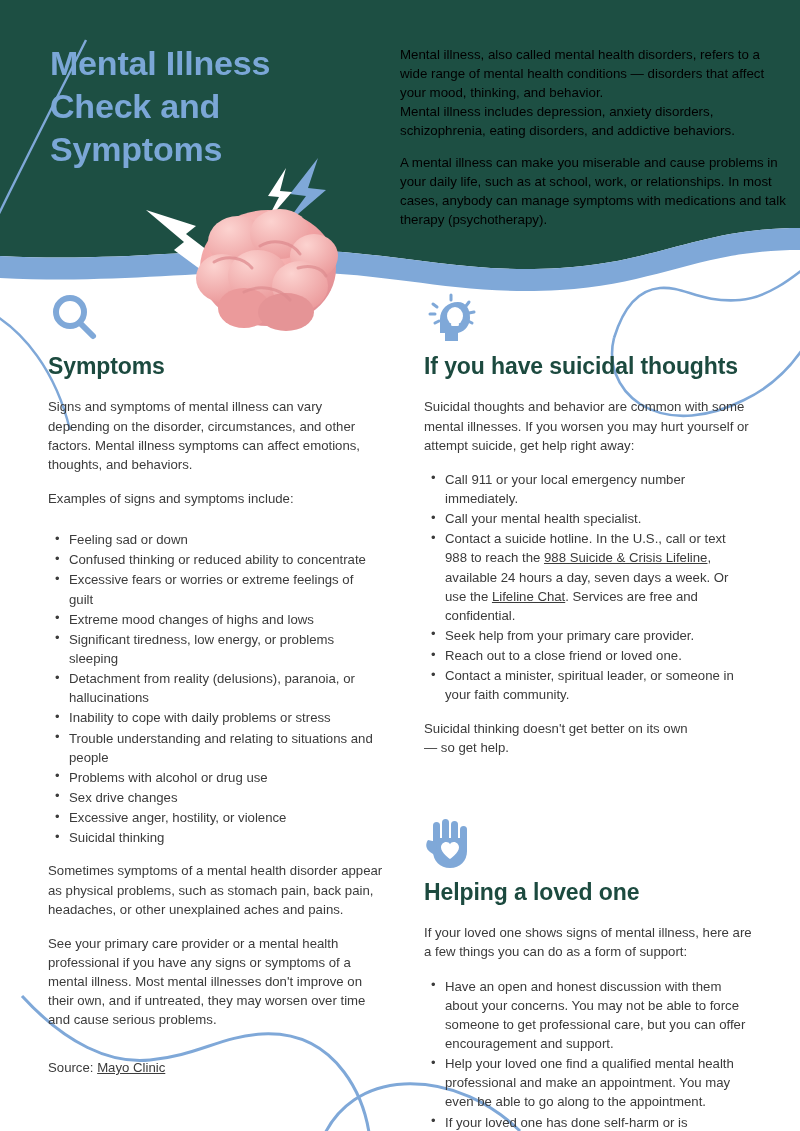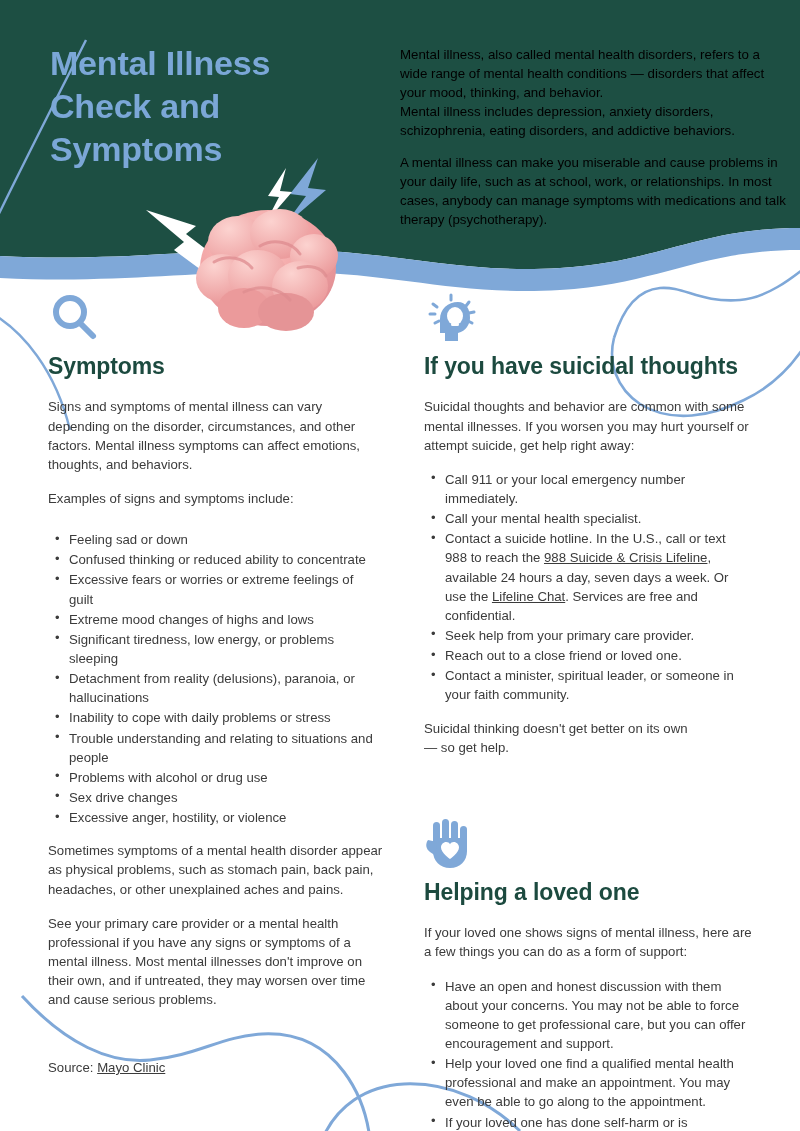--- a/index.html
+++ b/index.html
@@ -213,20 +213,21 @@
         <li>Confused thinking or reduced ability to concentrate</li>
         <li>Excessive fears or worries or extreme feelings of guilt</li>
         <li>Extreme mood changes of highs and lows</li>
         <li>Significant tiredness, low energy, or problems sleeping</li>
         <li>Detachment from reality (delusions), paranoia, or hallucinations</li>
         <li>Inability to cope with daily problems or stress</li>
         <li>Trouble understanding and relating to situations and people</li>
         <li>Problems with alcohol or drug use</li>
         <li>Sex drive changes</li>
         <li>Excessive anger, hostility, or violence</li>
+        <li>Suicidal thinking</li>
       </ul>
 
     <p class="body">Sometimes symptoms of a mental health disorder appear as physical problems, such as stomach pain, back pain, headaches, or other unexplained aches and pains.</p>
     <p class="body">See your primary care provider or a mental health professional if you have any signs or symptoms of a mental illness. Most mental illnesses don't improve on their own, and if untreated, they may worsen over time and cause serious problems.</p>
   </div>
 
   <div class="col col-right">
 
     <div>
       <span class="sec-icon">

